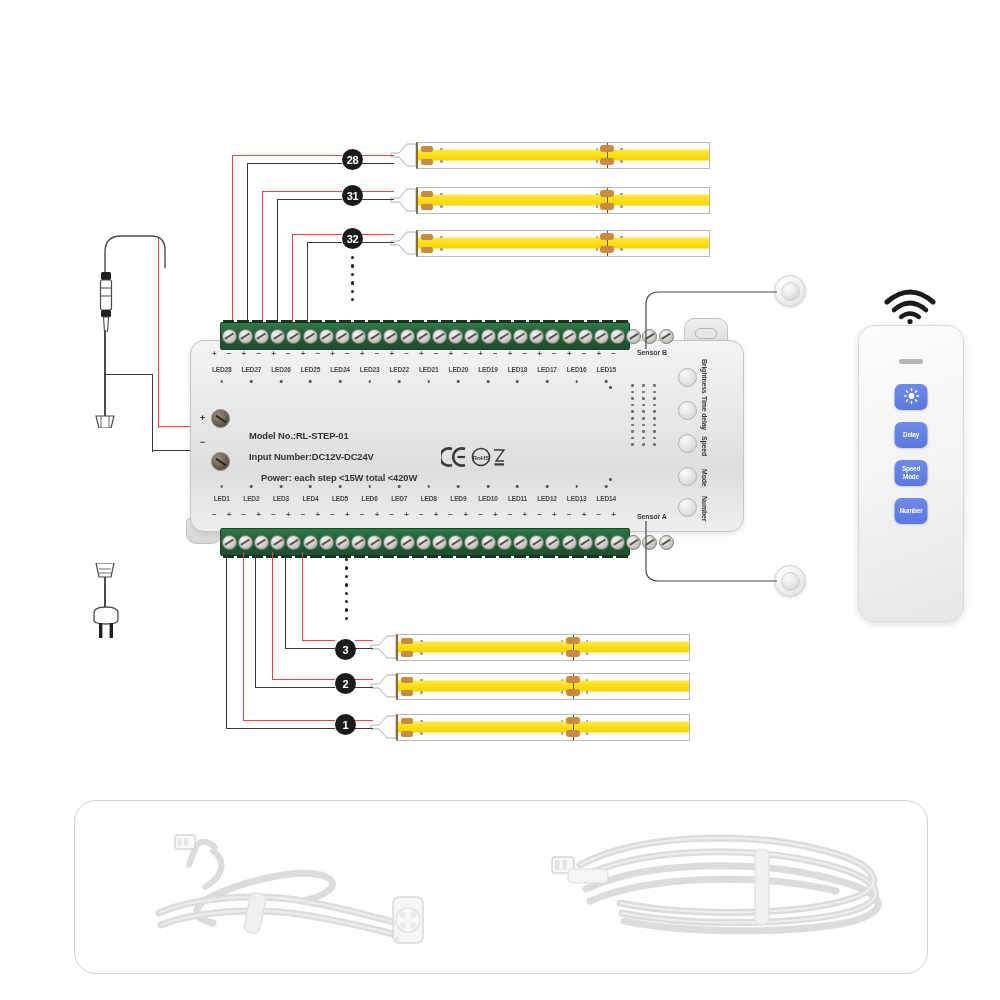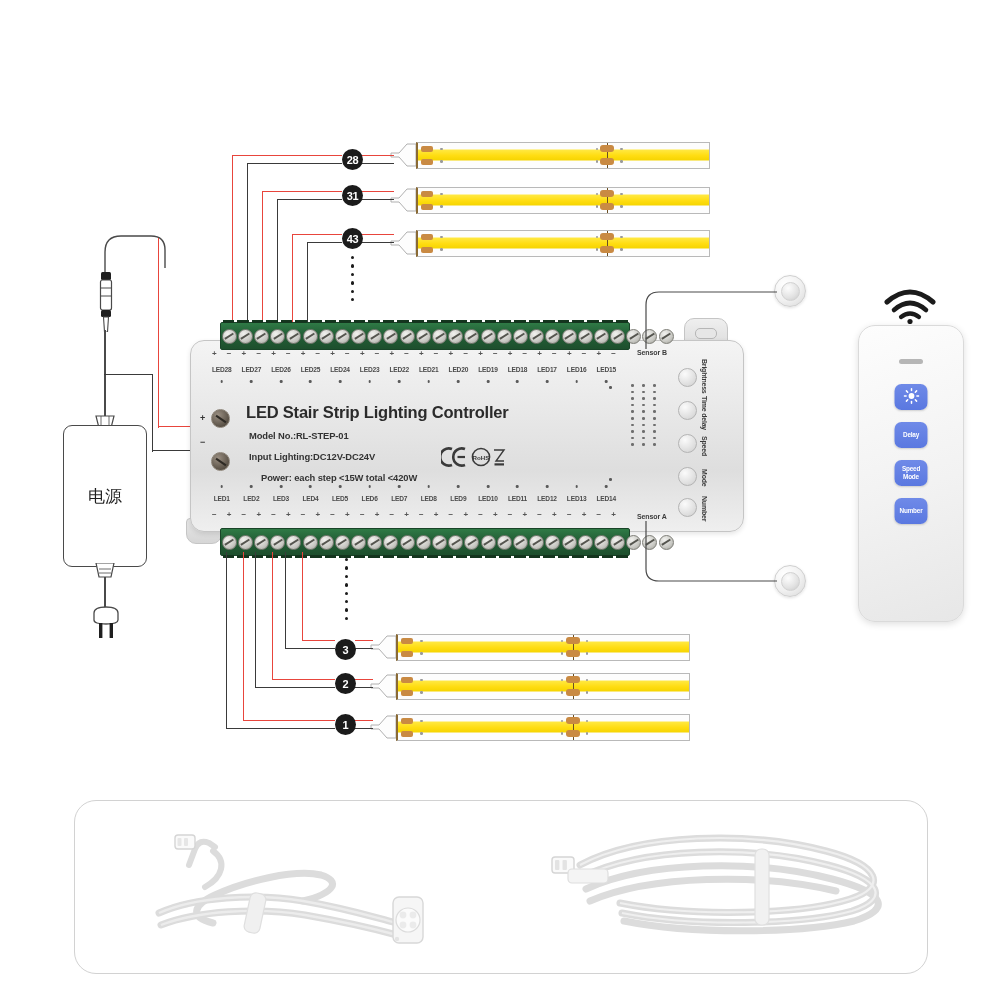--- a/index.html
+++ b/index.html
@@ -301,21 +301,21 @@
   <div class="abs wire-red wh" style="left:362px;top:234px;width:32px;"></div>
   <div class="abs wire-blk wh" style="left:362px;top:242px;width:32px;"></div>
 
   <div class="abs badge" style="left:342px;top:149px;">
       <span>28</span>
     </div>
   <div class="abs badge" style="left:342px;top:185px;">
       <span>31</span>
     </div>
   <div class="abs badge" style="left:342px;top:228px;">
-      <span>43</span>
+      <span>32</span>
     </div>
 
   <div class="abs dots" style="left:351px;top:256px;">
     <i></i>
       <i></i>
       <i></i>
       <i></i>
       <i></i>
       <i></i>
   </div>
@@ -338,23 +338,20 @@
   </div>
   <div class="abs" style="left:104px;top:330px;width:1.6px;height:88px;background:#4a4a4a;"></div>
   <div class="abs" style="left:95px;top:412px;">
     <svg width="20" height="16" viewBox="0 0 20 16">
         <path d="M4 16 L1 4 L19 4 L16 16 Z" fill="#fff" stroke="#4a4a4a" stroke-width="1.2"></path>
         <line x1="6" y1="4" x2="6" y2="16" stroke="#4a4a4a" stroke-width=".8"></line>
         <line x1="14" y1="4" x2="14" y2="16" stroke="#4a4a4a" stroke-width=".8"></line>
       </svg>
   </div>
 
-  <div class="psu" style="left:63px;top:425px;width:82px;height:140px;">
-    <span class="psu-txt">电源</span>
-  </div>
 
   <div class="abs" style="left:95px;top:563px;">
     <svg width="20" height="16" viewBox="0 0 20 16">
         <path d="M1 0 L19 0 L16 14 L4 14 Z" fill="#fff" stroke="#4a4a4a" stroke-width="1.2"></path>
         <line x1="4" y1="6" x2="16" y2="6" stroke="#4a4a4a" stroke-width=".8"></line>
         <line x1="4" y1="10" x2="16" y2="10" stroke="#4a4a4a" stroke-width=".8"></line>
       </svg>
   </div>
   <div class="abs" style="left:104px;top:577px;width:1.6px;height:32px;background:#4a4a4a;"></div>
   <div class="abs" style="left:88px;top:605px;">
@@ -372,23 +369,22 @@
   <div class="abs wire-blk wh" style="left:104px;top:374px;width:49px;"></div>
 
   <div class="ctrl-ear" style="left:684px;top:318px;width:42px;height:28px;">
     <span class="slot"></span>
   </div>
 
   <div class="ctrl-foot" style="left:186px;top:518px;width:34px;height:24px;"></div>
 
   <div class="ctrl-shell" style="left:190px;top:340px;width:552px;height:190px;">
 
-    <div class="abs title-main" style="left:55px;top:62px;">LED Stair Strip Lighting Controller</div>
     <div class="abs spec" style="left:58px;top:89px;">Model No.:RL-STEP-01</div>
-    <div class="abs spec" style="left:58px;top:110px;">Input Lighting:DC12V-DC24V</div>
+    <div class="abs spec" style="left:58px;top:110px;">Input Number:DC12V-DC24V</div>
     <div class="abs spec" style="left:58px;top:131px;padding-left:12px;">Power: each step &lt;15W  total &lt;420W</div>
 
     <div class="abs" style="left:250px;top:104px;">
       <svg width="72" height="24" viewBox="0 0 72 24">
         <g fill="none" stroke="#3a3a3a" stroke-width="2.6">
           <path d="M11 4 A8.6 8.6 0 1 0 11 20"></path>
           <path d="M24 4 A8.6 8.6 0 1 0 24 20"></path>
         </g>
         <line x1="16.5" y1="12" x2="24" y2="12" stroke="#3a3a3a" stroke-width="2.2"></line>
         <circle cx="40" cy="12" r="8.6" fill="none" stroke="#3a3a3a" stroke-width="1.5"></circle>

